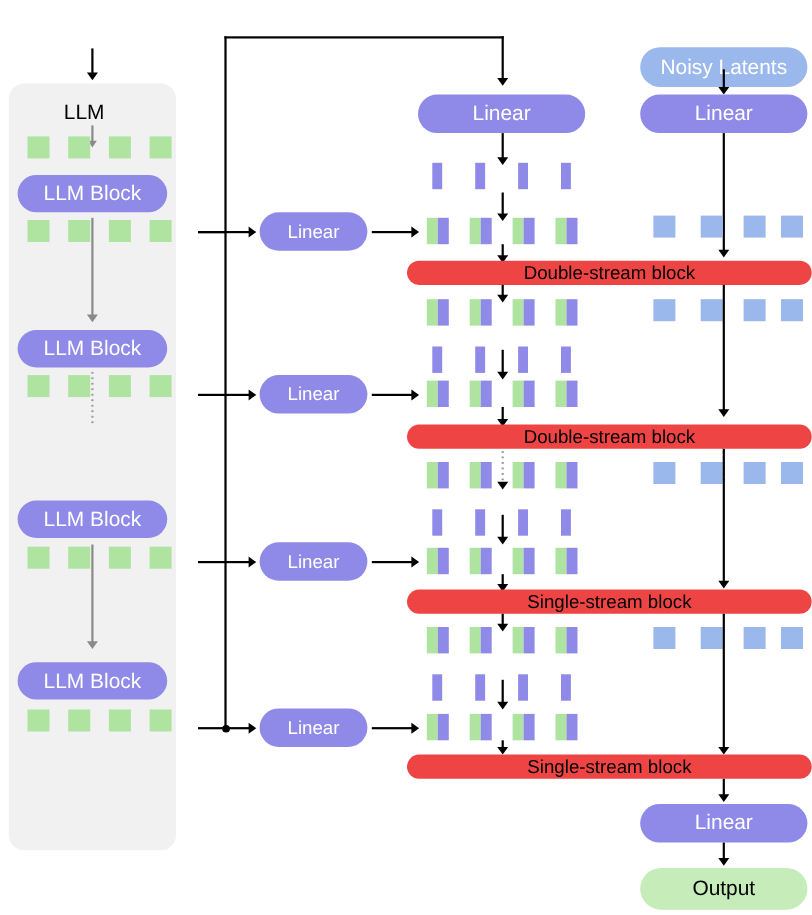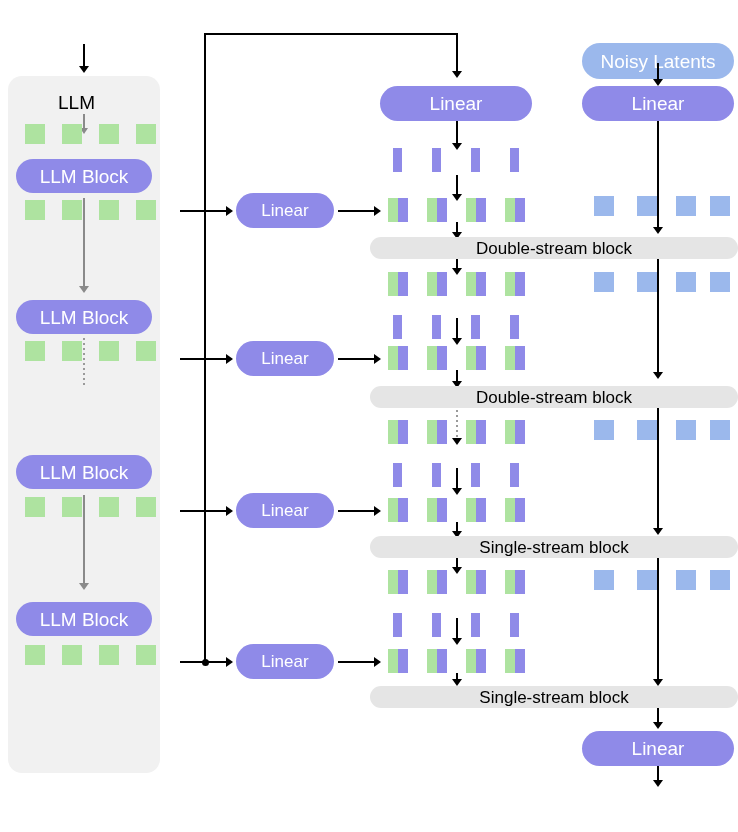--- a/index.html
+++ b/index.html
@@ -16,21 +16,21 @@
     display: flex; align-items: center; justify-content: center;
     border-radius: 999px;
     font-size: 19px;
     line-height: 1;
     white-space: nowrap;
     user-select: none;
   }
   .node.green  { background: #c6ecb9; color: #000000; }
   .node.purple { background: #8f8ae8; color: #ffffff; }
   .node.blue   { background: #9bb8ec; color: #ffffff; }
-  .node.gray   { background: #e5e5e5; color: #000000; }
+  .node.gray   { background: #ef4444; color: #000000; }
 
   .node.small { font-size: 17px; }
 
   
   .panel {
     position: absolute;
     background: #f1f1f1;
     border-radius: 14px;
   }
   .plainlabel {
@@ -415,14 +415,15 @@
   <div class="arrowhead" style="left:653px; top:679px;"></div>
 
   <div class="vline" style="left:657px; top:708px; height:16px;"></div>
   <div class="arrowhead" style="left:653px; top:722px;"></div>
 
   <div class="node purple" style="left:582px; top:731px; width:152px; height:35px;">Linear</div>
 
   <div class="vline" style="left:657px; top:766px; height:16px;"></div>
   <div class="arrowhead" style="left:653px; top:780px;"></div>
 
+  <div class="node green" style="left:582px; top:789px; width:152px; height:38px;">Output</div>
 
 </div>
 
 </body></html>

